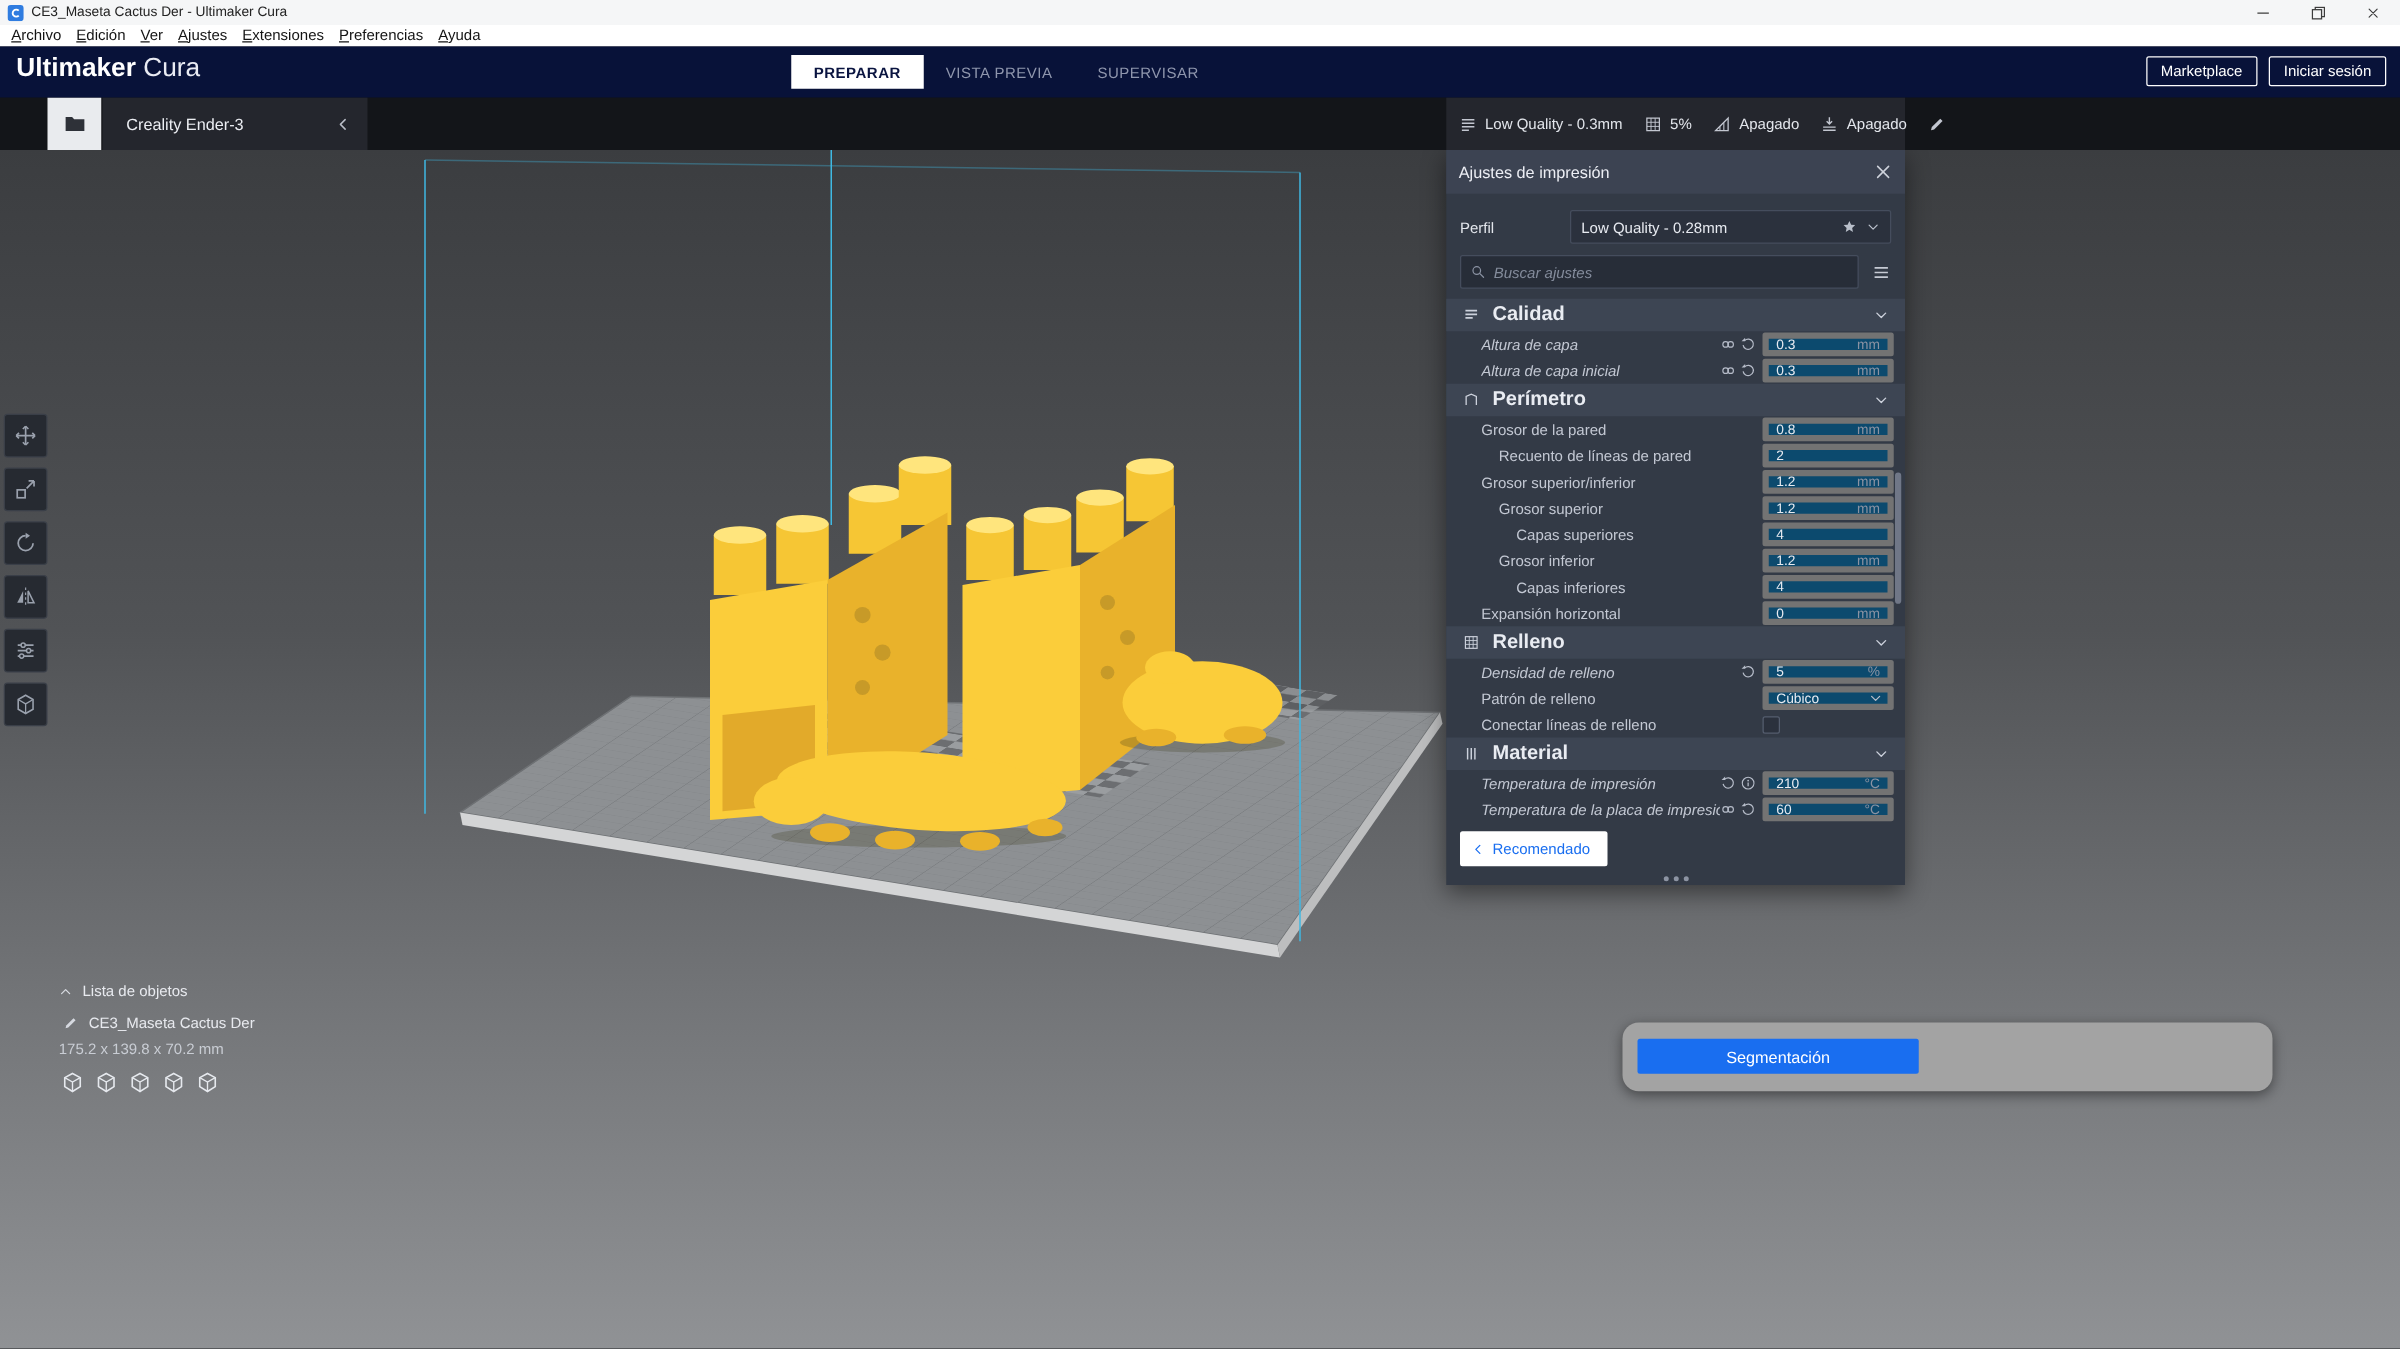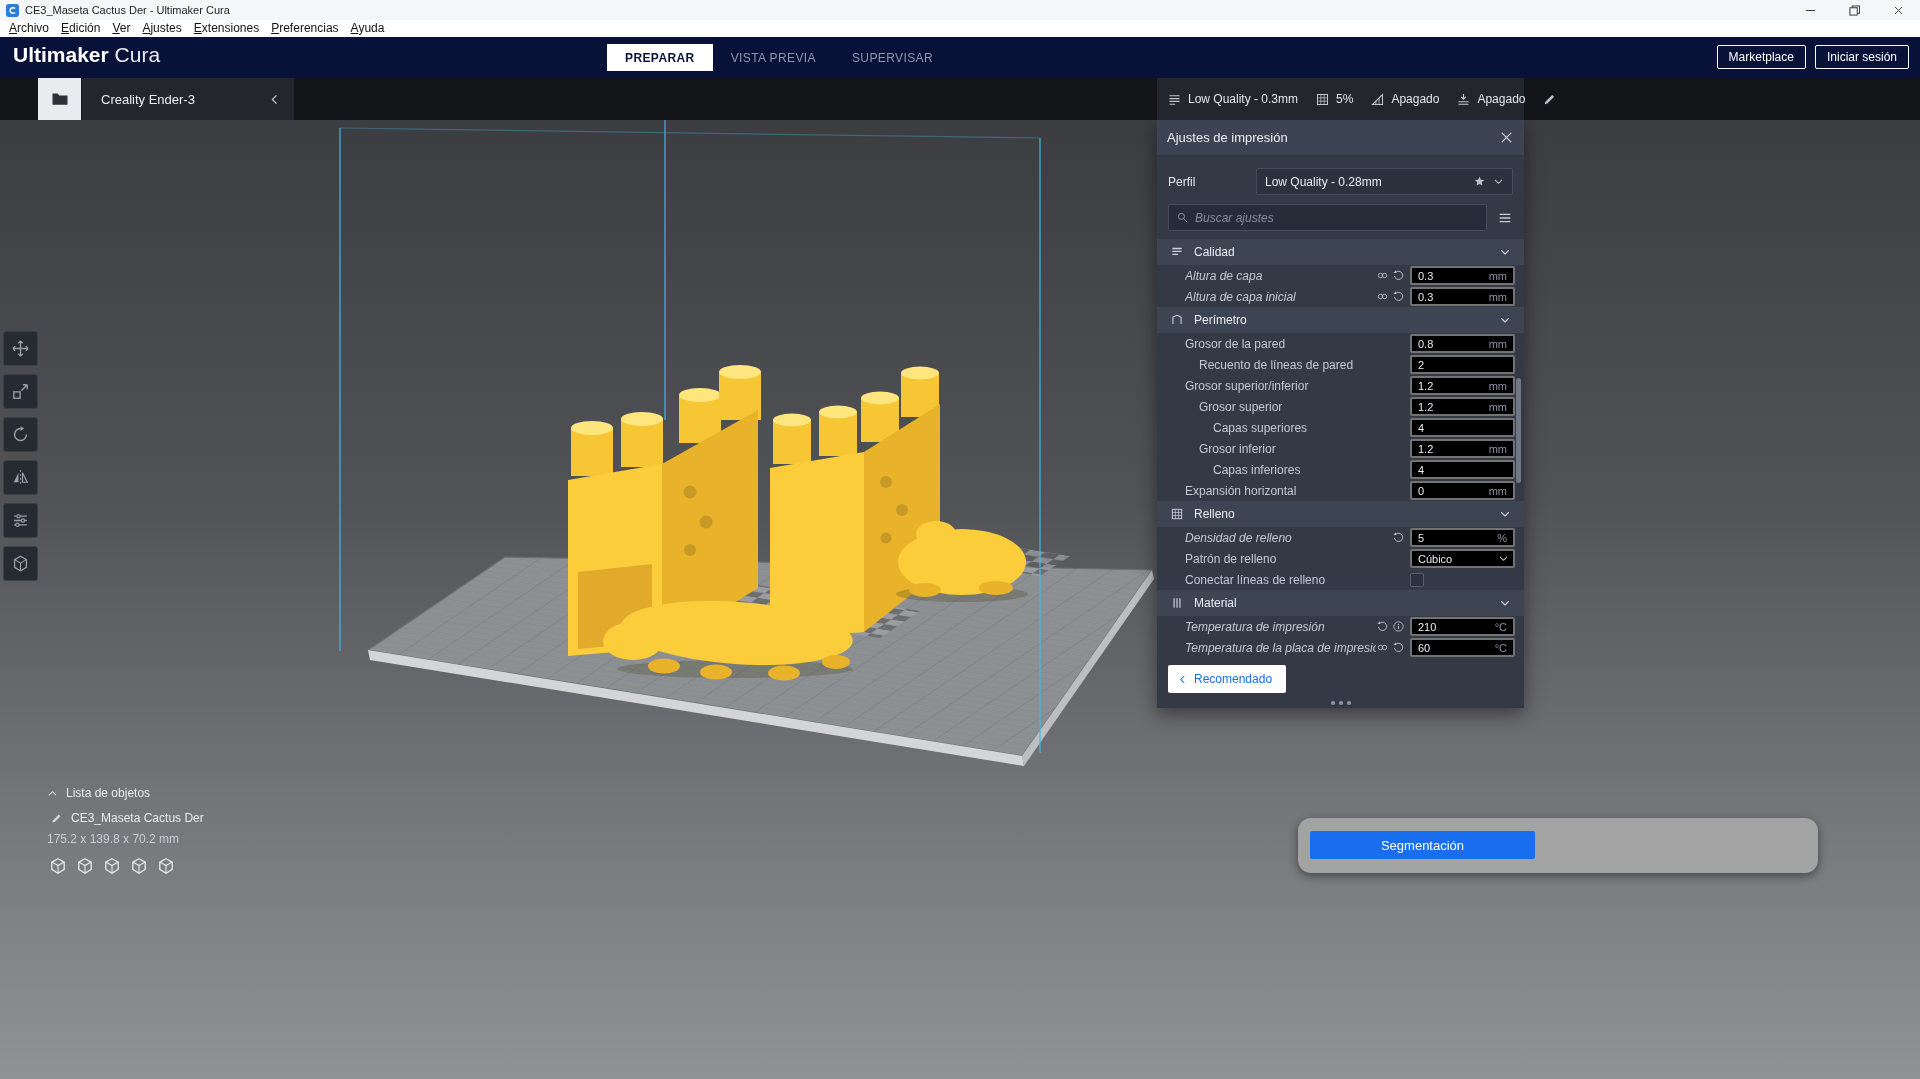--- a/index.html
+++ b/index.html
@@ -18,21 +18,21 @@
 
 
 .menubar{position:absolute;left:0;top:20px;width:100%;height:17px;background:#ffffff;display:flex;align-items:center;padding-left:3px;z-index:12}
 .menu-item{font-size:12px;line-height:17px;color:#141414;padding:0 6px;cursor:default}
 
 
 .header{position:absolute;left:0;top:37px;width:100%;height:41px;background:#081239;z-index:11}
 .brand{position:absolute;left:13px;top:6px;font-size:21px;color:#fff}
 .brand b{font-weight:700}
 .brand .light{font-weight:300;color:#e9ebf3}
-.header-tabs{position:absolute;left:607px;top:7px;display:flex;align-items:flex-start;height:27px}
+.header-tabs{position:absolute;left:633px;top:7px;display:flex;align-items:flex-start;height:27px}
 .tab{font-size:12px;color:#8f96ad;padding:0 18px;height:27px;display:flex;align-items:center;letter-spacing:.4px;cursor:pointer}
 .tab.active{background:#fff;color:#0a1440;font-weight:700}
 .header-actions{position:absolute;right:11px;top:8px;display:flex;gap:9px}
 .hbtn{height:24px;padding:0 11px;border:1px solid #fdfdfd;border-radius:2px;color:#fff;font-size:12px;display:flex;align-items:center;background:transparent;cursor:pointer;font-family:inherit}
 
 
 .stage-toolbar{position:absolute;left:0;top:78px;width:100%;height:42px;background:#131519;z-index:9}
 .open-file-btn{position:absolute;left:38px;top:0;width:43px;height:42px;background:#e9ebee;display:flex;align-items:center;justify-content:center;cursor:pointer}
 .open-file-btn .ic{width:20px;height:20px;color:#2e3138}
 .seg{position:absolute;top:0;height:42px;background:#24262d;display:flex;align-items:center;color:#eceef3}
@@ -71,28 +71,28 @@
 .dd-chev{width:11px;height:11px;color:#b9bfca}
 .sp-search{display:flex;align-items:center;margin:9px 11px 0 11px}
 .search-box{flex:1;height:27px;background:#272d38;border:1px solid #454d5d;border-radius:2px;display:flex;align-items:center;padding:0 7px;cursor:text}
 .search-box .ic{width:13px;height:13px;color:#8b93a3;margin-right:6px}
 .search-box input{flex:1;background:transparent;border:none;outline:none;color:#dfe3ea;font-size:12px;font-family:inherit;font-style:italic;min-width:0}
 .search-box input::placeholder{color:#848c9c;font-style:italic}
 .search-menu{width:16px;height:16px;color:#c6cad4;margin-left:10px;cursor:pointer}
 .sp-list{margin-top:8px}
 .cat{height:26px;background:#3d4553;display:flex;align-items:center;padding:0 13px;cursor:pointer}
 .cat-ic{width:14px;height:14px;color:#ccd1dc;margin-right:10px}
-.cat-label{font-size:12px;font-weight:400;color:#e9ecf2}
+.cat-label{font-size:16px;font-weight:700;color:#e9ecf2}
 .cat-chev{width:12px;height:12px;color:#ccd1dc;margin-left:auto}
 .srow{height:21px;display:flex;align-items:center;padding-right:9px}
 .srow-label{font-size:12px;color:#c3c8d3;white-space:nowrap;overflow:hidden;flex:1}
 .srow-label.italic{font-style:italic}
 .srow-icons{display:flex;align-items:center;gap:3px;margin-right:5px}
 .srow-icons .ic{width:13px;height:13px;color:#b6bcc9}
-.vbox{width:105px;height:19px;background:#000000;border:2px solid #737373;border-radius:2px;display:flex;align-items:center;flex:none;cursor:text}
+.vbox{width:105px;height:19px;background:#0c4a6e;border:5px solid #737373;border-radius:2px;display:flex;align-items:center;flex:none;cursor:text}
 .vbox .val{flex:1;font-size:11px;color:#e8ebf1;padding-left:6px;white-space:nowrap}
 .vbox .unit{font-size:11px;color:#8b93a3;padding-right:6px}
 .vbox .dd-chev{margin-right:4px}
 .vslot{width:105px;flex:none;display:flex}
 .checkbox{width:14px;height:14px;background:#2b313d;border:1px solid #555e6f;border-radius:2px;cursor:pointer}
 .sp-scroll{position:absolute;right:3px;top:258px;width:5px;height:105px;background:#707787;border-radius:3px;cursor:pointer}
 .sp-recommended{position:absolute;left:11px;bottom:15px;height:28px;background:#fff;border-radius:2px;display:flex;align-items:center;padding:0 14px 0 9px;gap:6px;font-size:12px;color:#196ef0;cursor:pointer}
 .rec-caret{width:11px;height:11px;color:#196ef0}
 .drag-dots{position:absolute;bottom:3px;left:50%;transform:translateX(-50%);display:flex;gap:4px;cursor:ns-resize}
 .drag-dots i{width:4px;height:4px;border-radius:50%;background:#8d94a3;display:block}

